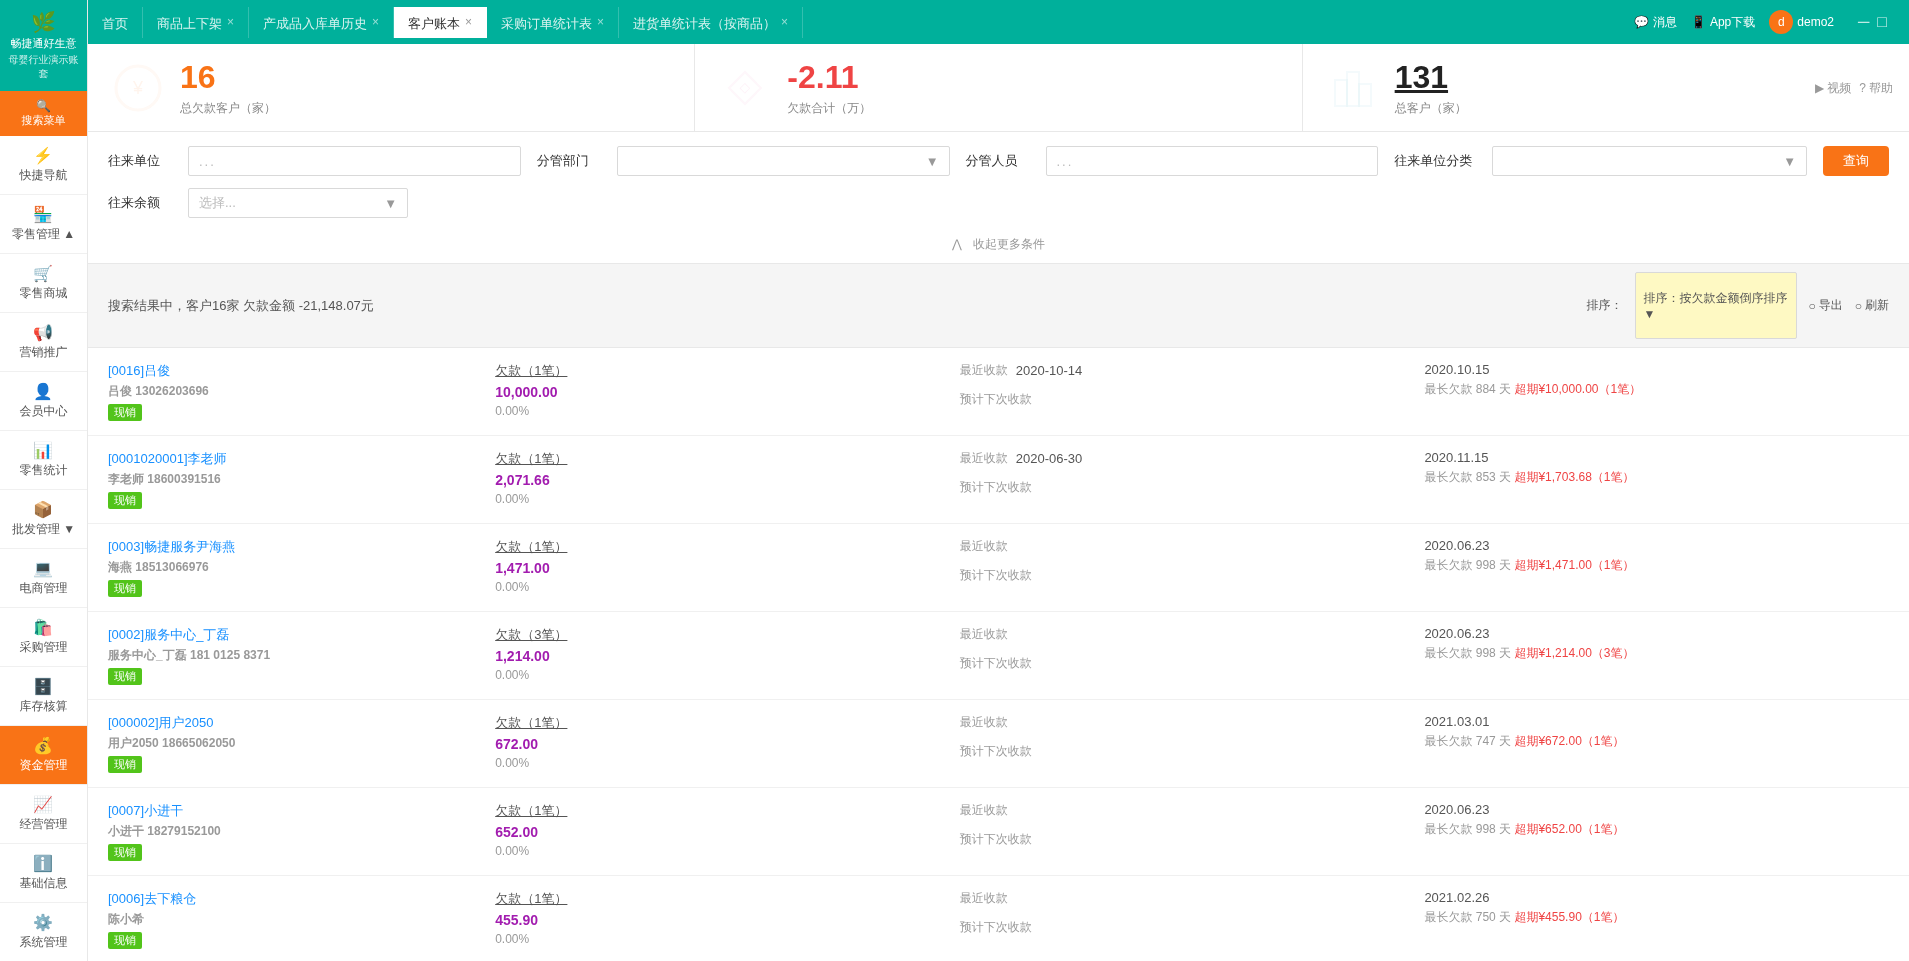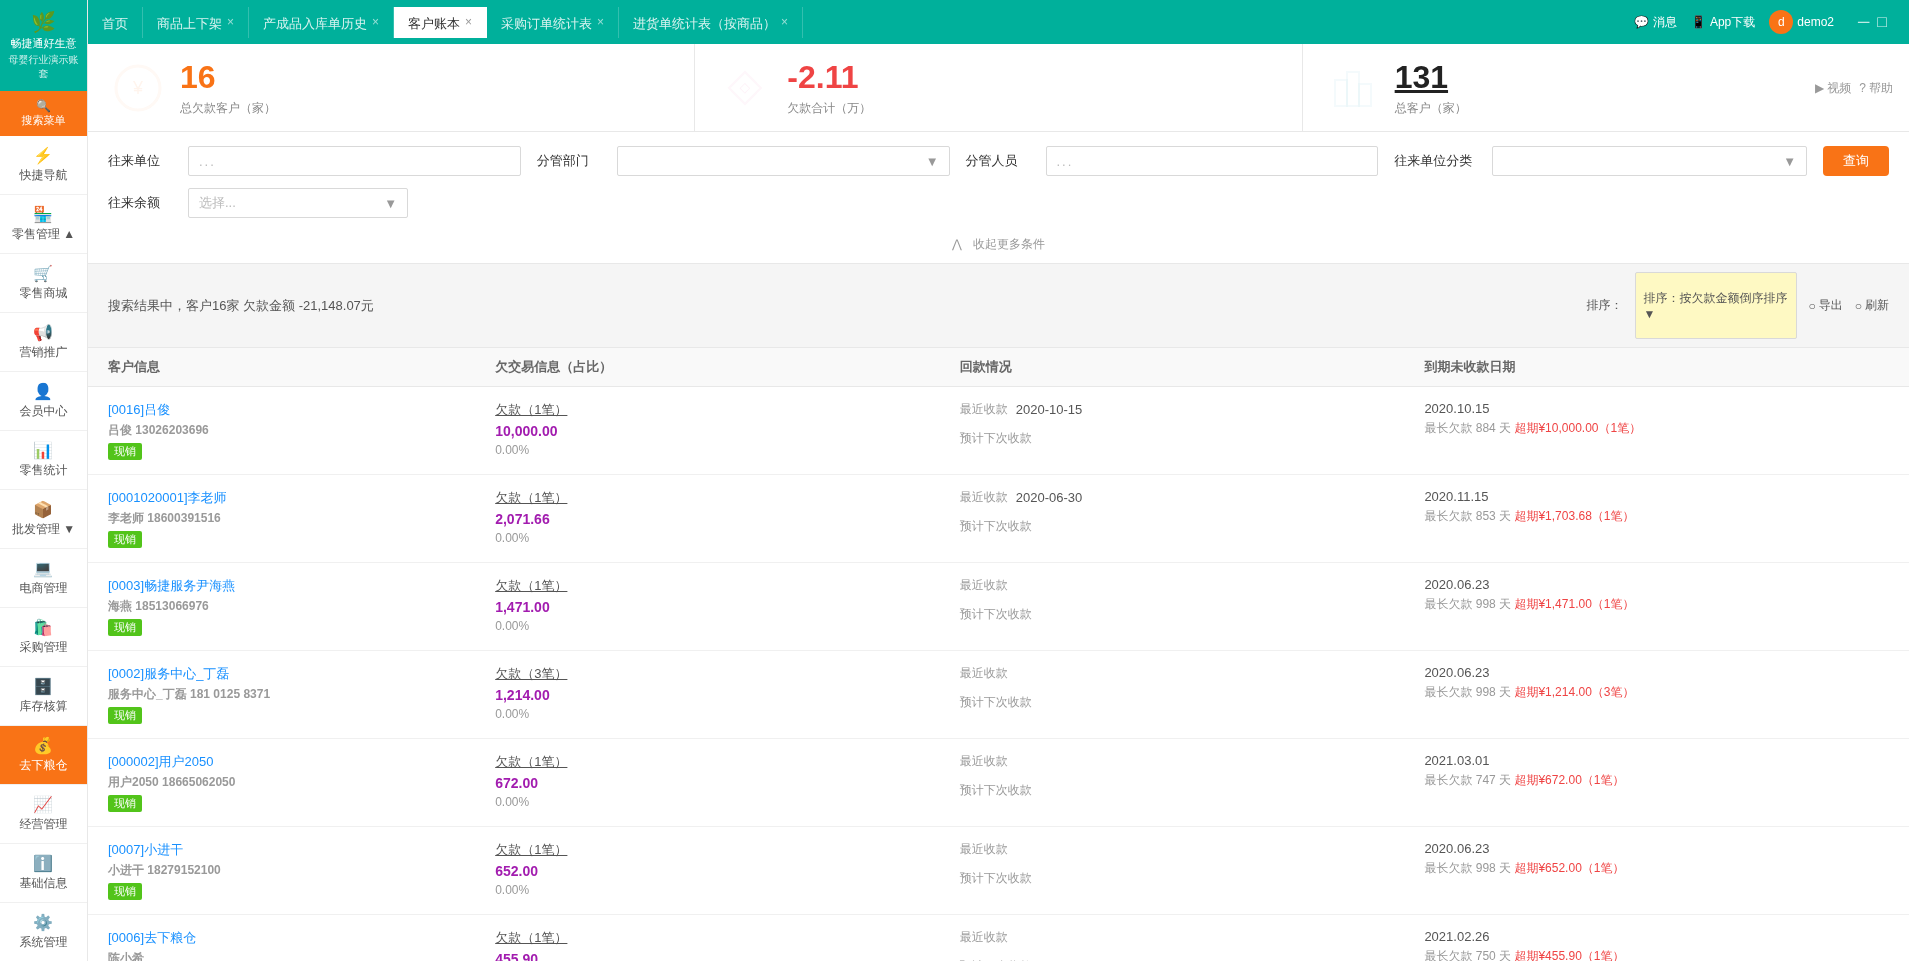--- a/index.html
+++ b/index.html
@@ -177,21 +177,21 @@
     <div class="sidebar-item">
       <div class="item-icon">🛍️</div>
       <div>采购管理</div>
     </div>
     <div class="sidebar-item">
       <div class="item-icon">🗄️</div>
       <div>库存核算</div>
     </div>
     <div class="sidebar-item active">
       <div class="item-icon">💰</div>
-      <div>去下粮仓</div>
+      <div>资金管理</div>
     </div>
     <div class="sidebar-item">
       <div class="item-icon">📈</div>
       <div>经营管理</div>
     </div>
     <div class="sidebar-item">
       <div class="item-icon">ℹ️</div>
       <div>基础信息</div>
     </div>
     <div class="sidebar-item">
@@ -355,43 +355,37 @@
         <span>○</span>
         <span>导出</span>
       </span>
       <span>
         <span>○</span>
         <span>刷新</span>
       </span>
     </div>
   </div>
 
-  <div class="table-header">
-    <div class="col-client">客户信息</div>
-    <div class="col-debt">欠交易信息（占比）</div>
-    <div class="col-recover">回款情况</div>
-    <div class="col-due">到期未收款日期</div>
-  </div>
 
   <div class="data-table" id="table-body">
       <div class="table-row">
     <div class="col-client">
       <div class="client-name">[0016]吕俊</div>
       <div class="client-info">吕俊  13026203696</div>
       <span class="tag">现销</span>
     </div>
     <div class="col-debt">
       <div class="debt-count">欠款（1笔）</div>
       <div class="debt-amount">10,000.00</div>
       <div class="debt-percent">0.00%</div>
     </div>
     <div class="col-recover">
       <div style="display:flex;gap:8px;align-items:center;">
         <span class="recover-label">最近收款</span>
-        <span class="recover-date">2020-10-15</span>
+        <span class="recover-date">2020-10-14</span>
       </div>
       <div class="recover-next">预计下次收款</div>
     </div>
     <div class="col-due">
       <div class="due-date">2020.10.15</div>
       <div class="due-overdue">最长欠款 884 天 <span class="due-overdue-link">超期¥10,000.00（1笔）</span></div>
     </div>
   </div>
       <div class="table-row">
     <div class="col-client">

